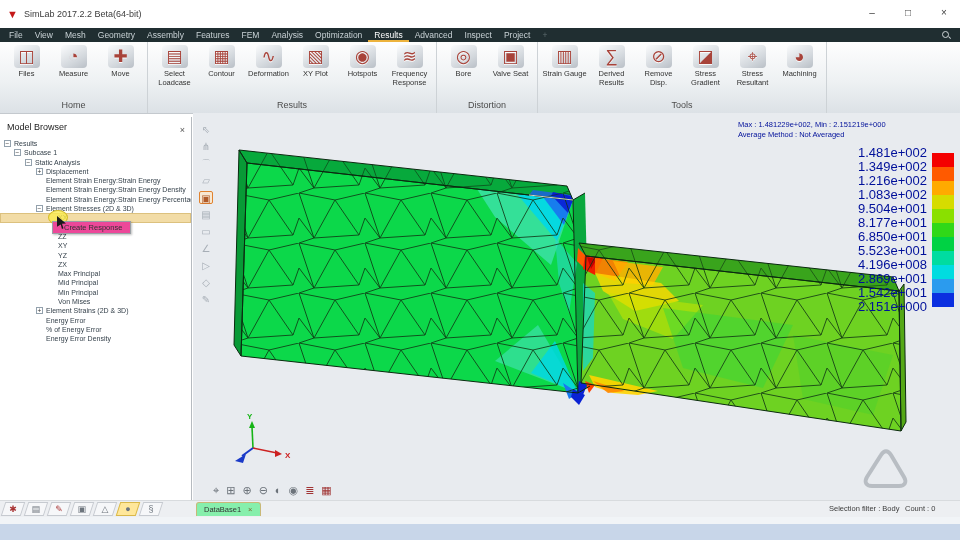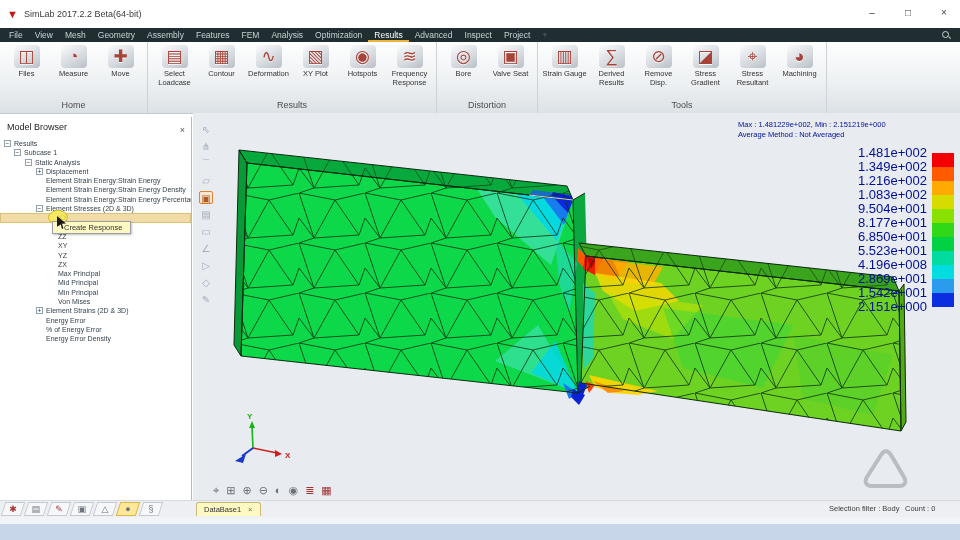--- a/index.html
+++ b/index.html
@@ -29,21 +29,21 @@
   
   .main{position:absolute;top:113px;left:0;right:0;height:387px;}
   .browser{position:absolute;left:0;top:4px;width:192px;height:387px;background:#fff;border-right:1px solid #b6bbc0;box-sizing:border-box;}
   .bheader{height:20px;line-height:20px;padding-left:7px;font-size:9px;color:#222;}
   .bclose{position:absolute;right:6px;top:3px;font-size:9px;color:#555;}
   .tree{position:absolute;top:22px;left:0;right:0;}
   .trow{height:9.3px;line-height:9.3px;font-size:7px;color:#36424c;white-space:nowrap;display:flex;align-items:center;overflow:hidden;}
   .texp{display:inline-block;width:7px;height:7px;border:1px solid #93a1ad;background:#fff;font-size:6.5px;line-height:5px;text-align:center;margin-right:3px;color:#333;box-sizing:border-box;flex:none;}
   .noexp{display:inline-block;width:10px;flex:none;}
   .trow.sel{background:#f2dca6;box-shadow:inset 0 0 0 1px #dcc17e;}
-  .ttip{position:absolute;left:52px;top:104px;background:#fef9c3;border:1px solid #9aa0a5;box-shadow:1px 1px 2px rgba(0,0,0,.25);font-size:7.5px;line-height:11px;padding:0 8px 0 11px;color:#333;z-index:5;}
+  .ttip{position:absolute;left:52px;top:104px;background:#ec4899;border:1px solid #9aa0a5;box-shadow:1px 1px 2px rgba(0,0,0,.25);font-size:7.5px;line-height:11px;padding:0 8px 0 11px;color:#333;z-index:5;}
   .cursor-dot{position:absolute;left:48px;top:93px;width:18px;height:13px;border-radius:50%;background:rgba(250,235,80,.8);border:1px solid #d6be2a;z-index:4;}
   .cursor-arrow{position:absolute;left:57px;top:99px;width:9px;height:13px;background:#1a1a1a;clip-path:polygon(0 0,100% 58%,55% 60%,72% 95%,55% 100%,42% 66%,0 82%);z-index:6;}
   
   .viewport{position:absolute;left:193px;top:0;right:0;height:387px;background:#e8ebef;overflow:hidden;}
   .vtools{position:absolute;left:6px;top:10px;display:flex;flex-direction:column;gap:4px;z-index:3;}
   .vtool{width:14px;height:13px;font-size:10px;line-height:13px;text-align:center;color:#a7aeb6;box-sizing:border-box;}
   .vtool.active{background:#f8e8d2;border:1px solid #e0822f;color:#b05a28;border-radius:2px;}
   .model{position:absolute;left:40px;top:30px;}
   .resulthdr{position:absolute;left:545px;top:7px;font-size:7.5px;line-height:10px;color:#00109a;white-space:nowrap;}
   .legend{position:absolute;right:6px;top:33px;display:flex;z-index:3;}
@@ -53,21 +53,21 @@
   .navtools{position:absolute;left:20px;top:370px;display:flex;gap:7px;z-index:3;}
   .navtool{font-size:11px;line-height:14px;color:#6c737a;}
   .navtool.red{color:#a03434;}
   
   .tabbar{position:absolute;top:500px;left:0;right:0;height:17px;background:#edeff2;border-top:1px solid #d8dbde;box-sizing:border-box;}
   .tabicons{position:absolute;left:3px;top:1px;display:flex;gap:3px;}
   .tbtn{width:20px;height:14px;transform:skewX(-18deg);border:1px solid #c6cad0;background:#f6f7f9;box-sizing:border-box;}
   .tbtn span{display:block;transform:skewX(18deg);font-size:9px;line-height:12px;text-align:center;color:#6d757d;}
   .tbtn.red span{color:#a83434;}
   .tbtn.sel{background:#ffe79a;border-color:#d9b84a;}
-  .dbtab{position:absolute;left:196px;top:1px;height:14px;background:#fef9c3;border:1px solid #c9b878;border-bottom:none;border-radius:3px 3px 0 0;font-size:7.5px;line-height:14px;padding:0 7px;color:#333;box-sizing:border-box;}
+  .dbtab{position:absolute;left:196px;top:1px;height:14px;background:#86efac;border:1px solid #c9b878;border-bottom:none;border-radius:3px 3px 0 0;font-size:7.5px;line-height:14px;padding:0 7px;color:#333;box-sizing:border-box;}
   .tabx{margin-left:7px;color:#7a6a30;}
   .selfilter{position:absolute;left:813px;top:0;font-size:7.5px;line-height:16px;color:#3c3c3c;margin-left:16px;}
   .count{position:absolute;left:905px;top:0;font-size:7.5px;line-height:16px;color:#3c3c3c;}
   .strip{position:absolute;top:517px;left:0;right:0;height:7px;background:#f1f4f7;}
   .footer{position:absolute;top:524px;left:0;right:0;height:16px;background:#c8d6e9;}
 </style>
 </head>
 <body>
 
 <div class="app">

